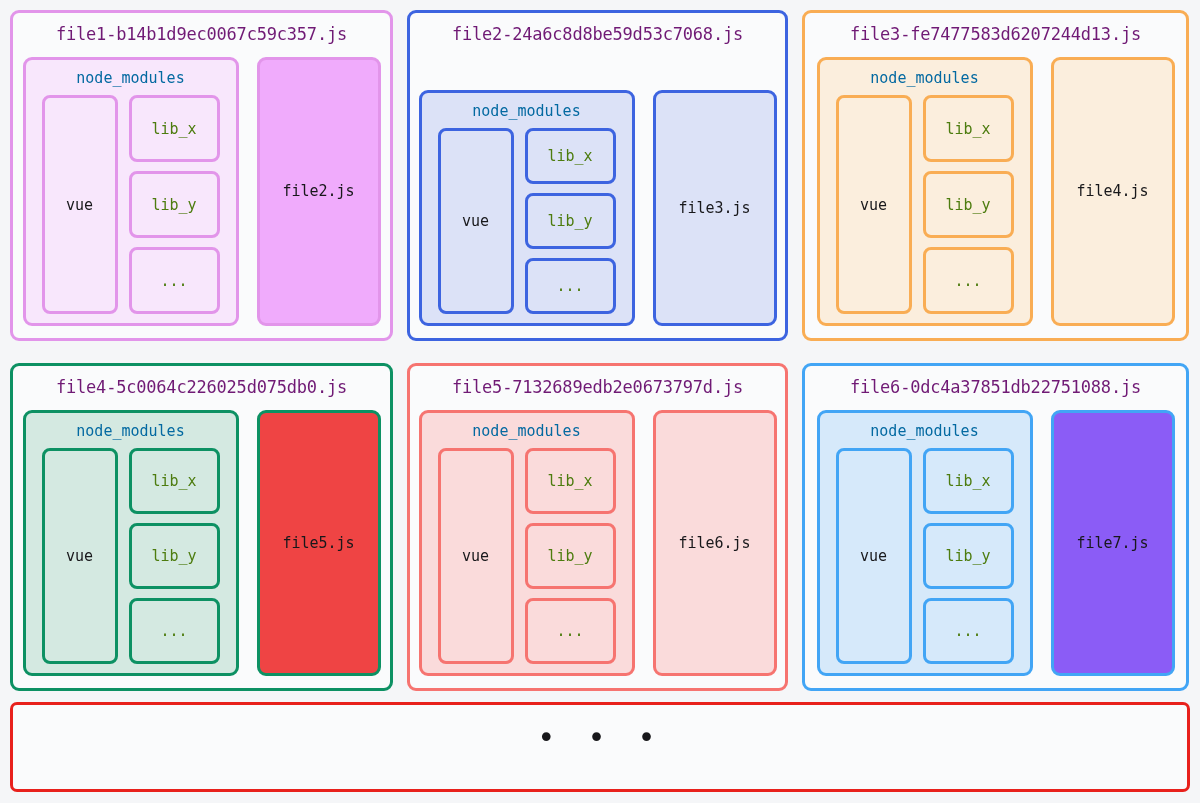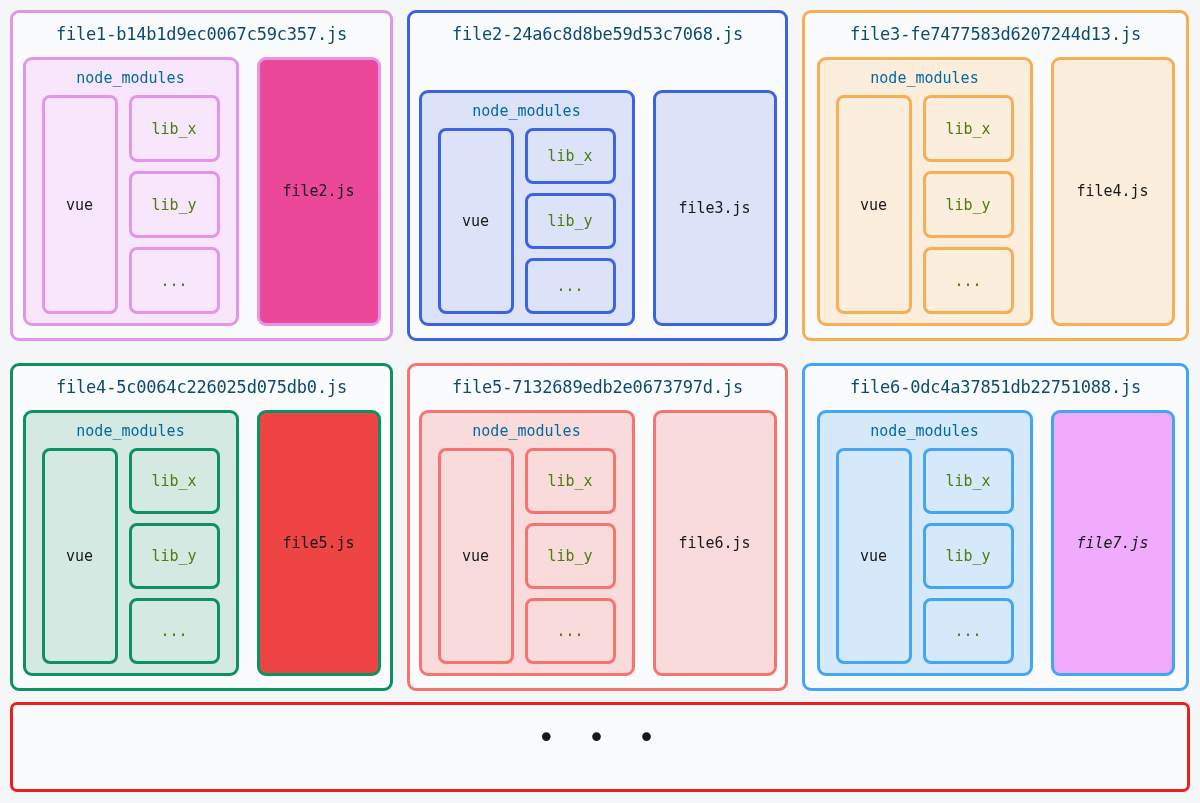--- a/index.html
+++ b/index.html
@@ -37,21 +37,21 @@
     border-radius: 9px;
     background: #fafbfc;
     display: flex;
     flex-direction: column;
     align-items: center;
     padding: 9px 12px 12px 12px;
   }
   .card-title {
     font-size: 17px;
     letter-spacing: -0.2px;
-    color: #0c4a6e;
+    color: #701a75;
     line-height: 1.5;
     white-space: nowrap;
     margin-bottom: 9px;
   }
   .card-body {
     flex: 1;
     width: 100%;
     display: flex;
     gap: 18px;
     align-items: stretch;
@@ -165,21 +165,21 @@
           <div class="nm-title">node_modules</div>
           <div class="nm-body">
             <div class="vue-box" style="border-color: rgb(226, 149, 234); background: rgb(248, 231, 252);">vue</div>
             <div class="lib-stack">
               <div class="lib-box" style="border-color: rgb(226, 149, 234); background: rgb(248, 231, 252);">lib_x</div>
               <div class="lib-box" style="border-color: rgb(226, 149, 234); background: rgb(248, 231, 252);">lib_y</div>
               <div class="lib-box" style="border-color: rgb(226, 149, 234); background: rgb(248, 231, 252);">...</div>
             </div>
           </div>
         </div>
-        <div class="dep-box" style="border-color: rgb(226, 149, 234); background: #ec4899;">file2.js</div>
+        <div class="dep-box" style="border-color: rgb(226, 149, 234); background: #f0abfc;">file2.js</div>
       </div>
     </div>
 
     <div class="card" style="border-color: rgb(61, 100, 224); gap: 33px;">
       <div class="card-title">file2-24a6c8d8be59d53c7068.js</div>
       <div class="card-body">
         <div class="nm-box" style="border-color: rgb(61, 100, 224); background: rgb(220, 226, 247);">
           <div class="nm-title">node_modules</div>
           <div class="nm-body">
             <div class="vue-box" style="border-color: rgb(61, 100, 224); background: rgb(220, 226, 247);">vue</div>
@@ -255,21 +255,21 @@
           <div class="nm-title">node_modules</div>
           <div class="nm-body">
             <div class="vue-box" style="border-color: rgb(66, 165, 245); background: rgb(214, 233, 250);">vue</div>
             <div class="lib-stack">
               <div class="lib-box" style="border-color: rgb(66, 165, 245); background: rgb(214, 233, 250);">lib_x</div>
               <div class="lib-box" style="border-color: rgb(66, 165, 245); background: rgb(214, 233, 250);">lib_y</div>
               <div class="lib-box" style="border-color: rgb(66, 165, 245); background: rgb(214, 233, 250);">...</div>
             </div>
           </div>
         </div>
-        <div class="dep-box" style="border-color: rgb(66, 165, 245); background: #f0abfc; font-style: italic;">file7.js</div>
+        <div class="dep-box" style="border-color: rgb(66, 165, 245); background: #8b5cf6;">file7.js</div>
       </div>
     </div>
 
   </div>
 
   <div class="more-bar" style="border-color: rgb(232, 33, 28); background: rgb(250, 251, 252);">
     <div class="more-dots">• • •</div>
   </div>
 
 </div>

